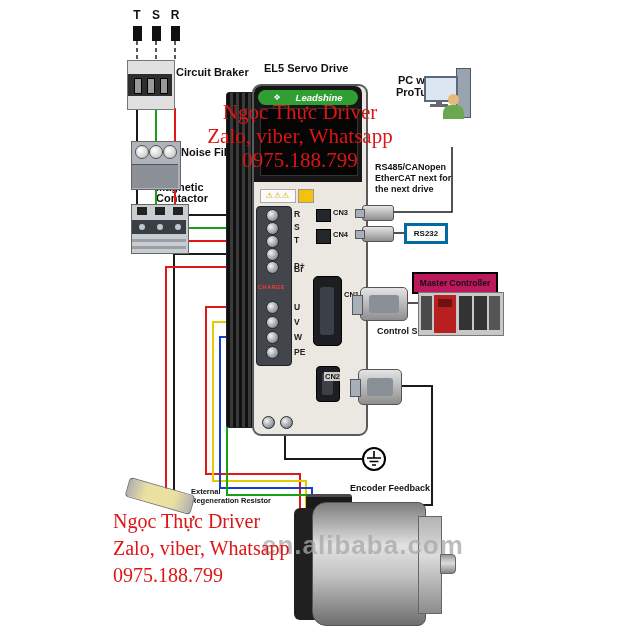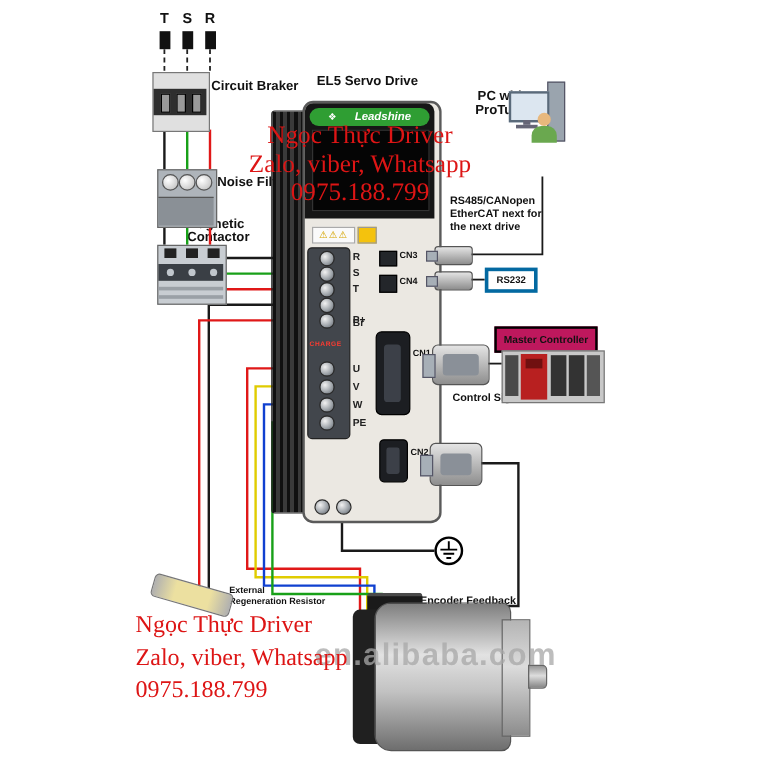--- a/index.html
+++ b/index.html
@@ -153,21 +153,21 @@
   <div class="cnlbl comp" style="left:332px;top:230px;">CN4</div>
 
   <div class="comp" style="left:313px;top:276px;width:27px;height:68px;background:#1c1e22;border:1px solid #000;border-radius:5px;">
     <div class="abs" style="left:6px;top:10px;width:14px;height:48px;background:#3c4048;border-radius:3px;"></div>
   </div>
   <div class="cnlbl comp" style="left:343px;top:290px;">CN1</div>
 
   <div class="comp" style="left:316px;top:366px;width:22px;height:34px;background:#1c1e22;border:1px solid #000;border-radius:4px;">
     <div class="abs" style="left:5px;top:6px;width:11px;height:22px;background:#3c4048;border-radius:2px;"></div>
   </div>
-  <div class="cnlbl comp" style="left:341px;top:372px;text-align:center;">CN2</div>
+  <div class="cnlbl comp" style="left:324px;top:372px;text-align:center;">CN2</div>
 
   <div class="screw comp" style="left:262px;top:416px;"></div>
   <div class="screw comp" style="left:280px;top:416px;"></div>
 
   <div class="lbl" style="left:398px;top:74px;">PC with</div>
   <div class="lbl" style="left:396px;top:86px;">ProTuner</div>
   <div class="comp" style="left:420px;top:64px;width:56px;height:58px;">
     <div class="abs" style="left:36px;top:4px;width:13px;height:48px;background:#9aa4ae;border:1px solid #556;"></div>
     <div class="abs" style="left:4px;top:12px;width:30px;height:22px;background:#dce6f0;border:2px solid #5a6a7a;"></div>
     <div class="abs" style="left:16px;top:36px;width:6px;height:4px;background:#667;"></div>
@@ -202,21 +202,21 @@
   <div class="plug comp" style="left:360px;top:287px;width:46px;height:32px;border-radius:5px;">
     <div class="plugtip" style="left:-9px;top:7px;width:9px;height:18px;"></div>
     <div class="abs" style="left:8px;top:7px;width:30px;height:18px;background:#8a9098;border-radius:3px;"></div>
   </div>
   <div class="sml" style="left:377px;top:326px;">Control Signal</div>
 
   <div class="plug comp" style="left:358px;top:369px;width:42px;height:34px;border-radius:5px;">
     <div class="plugtip" style="left:-9px;top:9px;width:9px;height:16px;"></div>
     <div class="abs" style="left:8px;top:8px;width:26px;height:18px;background:#8a9098;border-radius:3px;"></div>
   </div>
-  <div class="sml" style="left:350px;top:495px;">Encoder Feedback</div>
+  <div class="sml" style="left:350px;top:483px;">Encoder Feedback</div>
 
   <div class="comp" style="left:126px;top:486px;width:66px;height:18px;transform:rotate(16deg);background:linear-gradient(90deg,#b0b0b0,#ece0a0 28%,#ece0a0 72%,#b0b0b0);border:1px solid #777;border-radius:4px;"></div>
   <div class="tinier" style="left:191px;top:487px;">External</div>
   <div class="tinier" style="left:191px;top:496px;">Regeneration Resistor</div>
 
   <div class="comp" style="left:292px;top:492px;width:164px;height:142px;z-index:3;">
     <div class="abs" style="left:14px;top:2px;width:46px;height:24px;background:#1a1a1a;border-radius:3px;border-top:3px solid #4a4a4a;"></div>
     <div class="abs" style="left:2px;top:16px;width:26px;height:112px;background:#202020;border-radius:6px;"></div>
     <div class="abs" style="left:20px;top:10px;width:112px;height:122px;background:linear-gradient(180deg,#7e7e7e,#e2e2e2 35%,#c2c2c2 60%,#6e6e6e);border:1px solid #555;border-radius:14px 8px 8px 14px;"></div>
     <div class="abs" style="left:126px;top:24px;width:22px;height:96px;background:linear-gradient(180deg,#b4b4b4,#dcdcdc 40%,#8c8c8c);border:1px solid #666;"></div>

